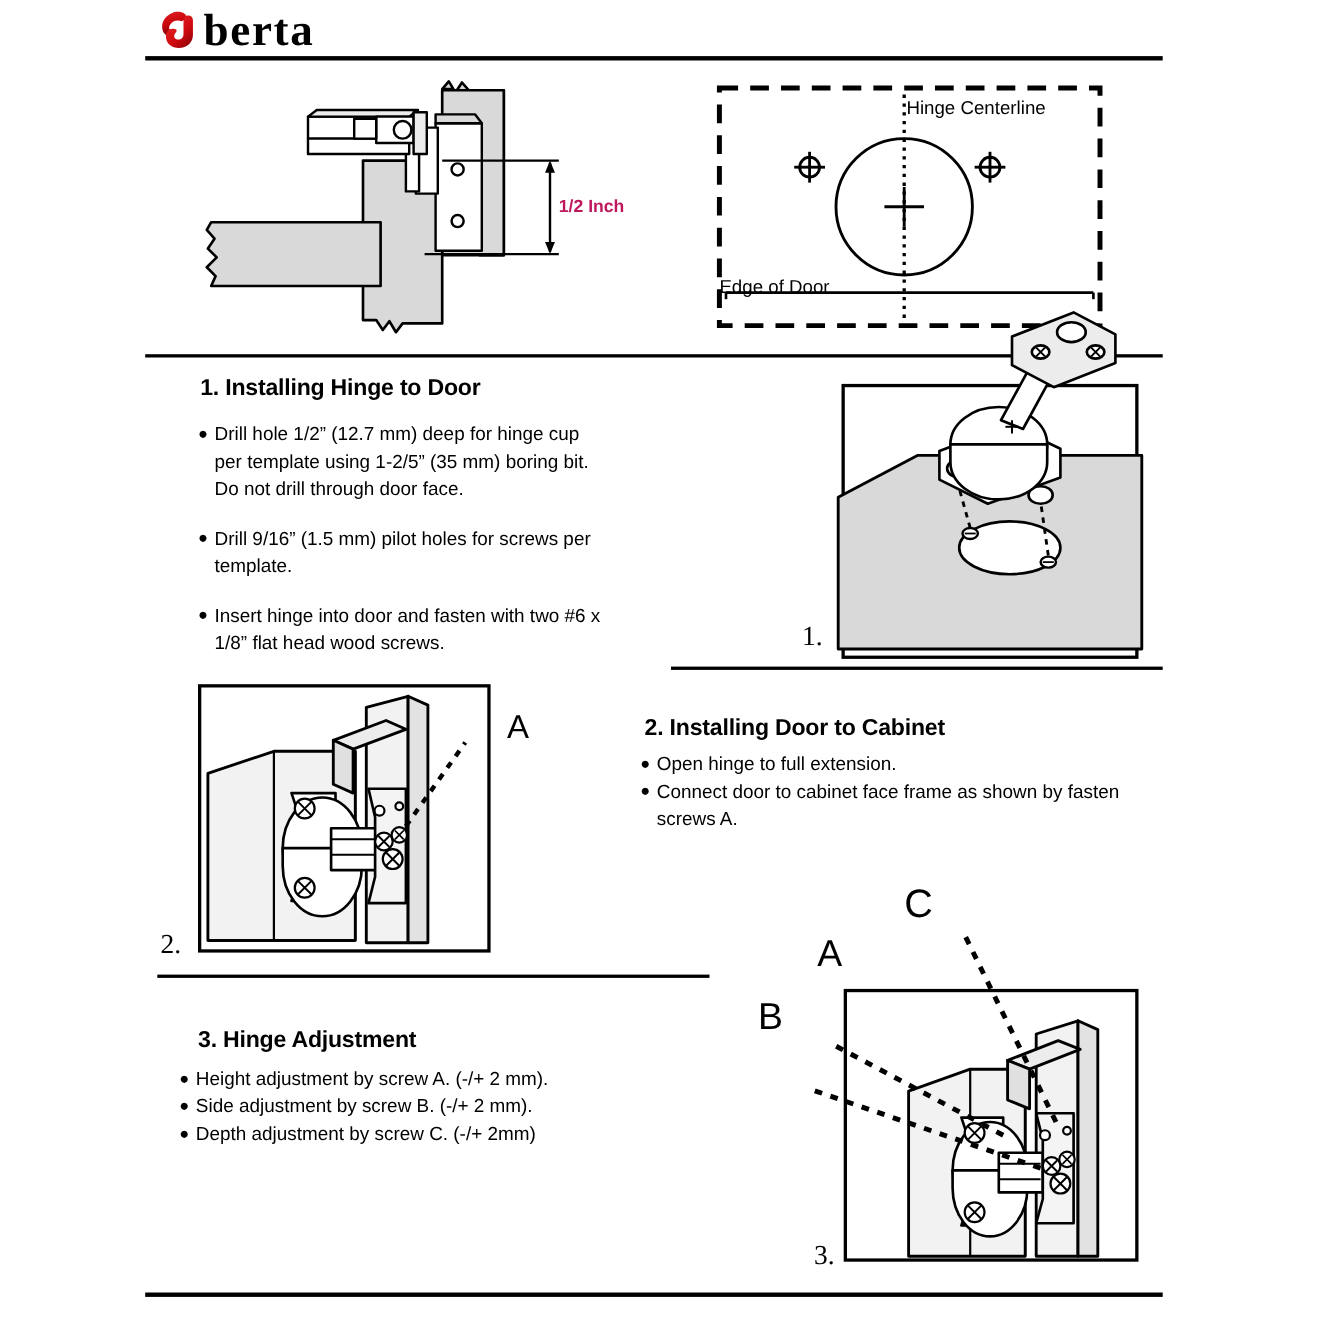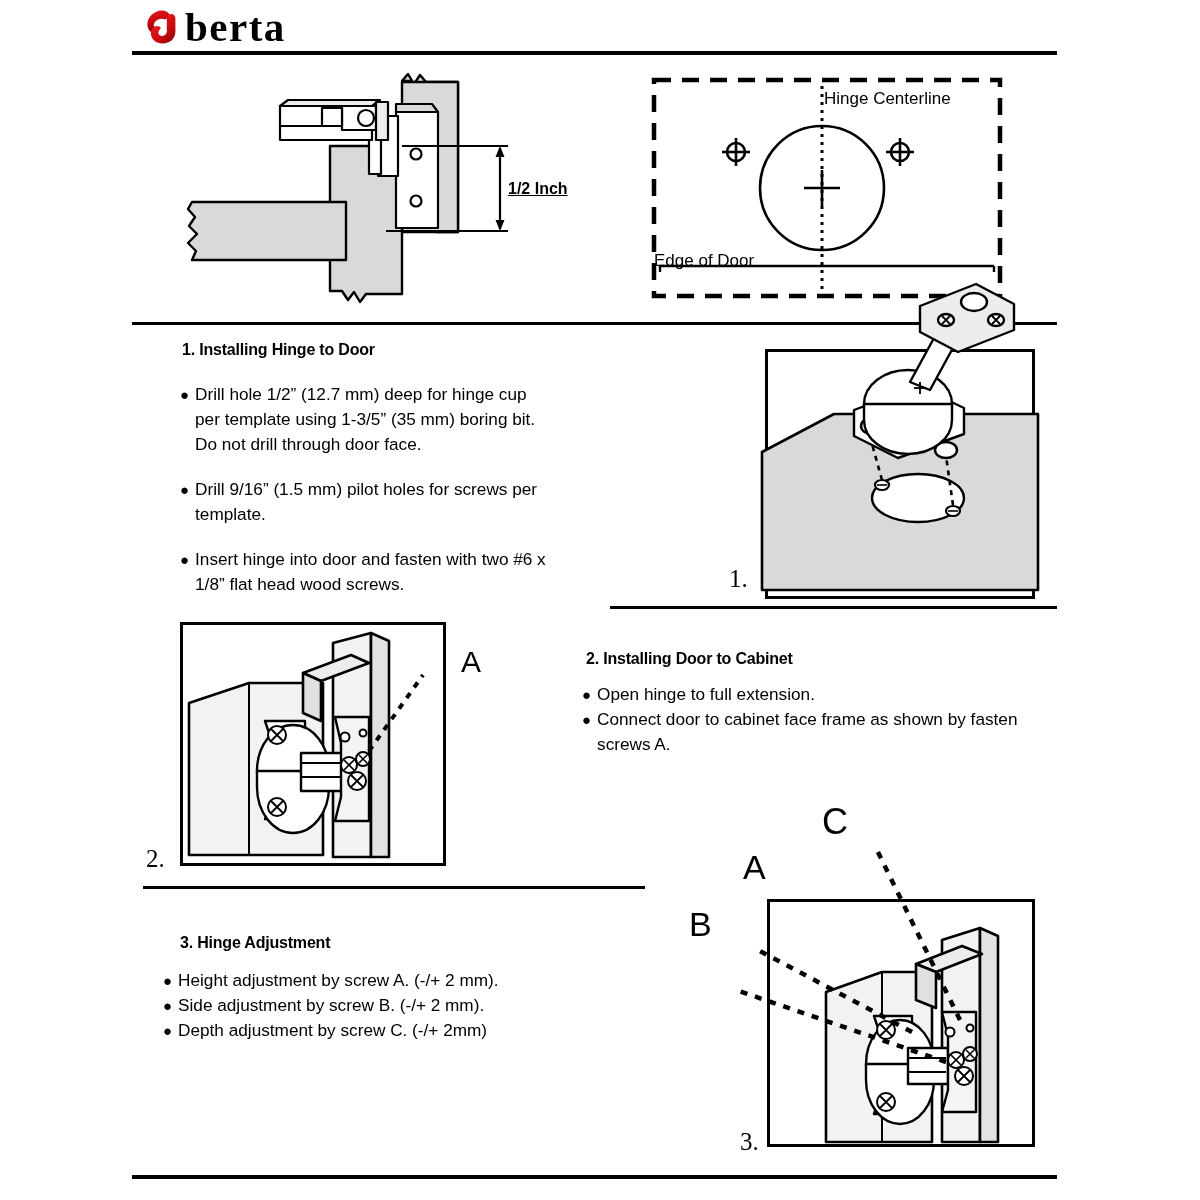--- a/index.html
+++ b/index.html
@@ -7,21 +7,21 @@
        font-family:"Liberation Sans","DejaVu Sans",sans-serif;color:#000;}
   .abs{position:absolute;}
   
   #logo-wrap{position:absolute;left:143px;top:4px;height:46px;display:flex;align-items:center;}
   #logo-mark{width:40px;height:40px;position:relative;margin-right:2px;}
   #logo-text{font-family:"Liberation Serif","DejaVu Serif",serif;font-weight:700;
              font-size:41px;letter-spacing:1.5px;line-height:40px;}
   
   .rule{position:absolute;background:#000;}
   
-  .step-title{font-weight:700;font-size:16px;letter-spacing:-0.2px;}
+  .step-title{font-weight:700;font-size:21px;letter-spacing:-0.2px;}
   .body-txt{font-size:17.2px;line-height:25px;}
   .bullet-row{display:flex;align-items:flex-start;}
   .bullet-dot{flex:0 0 auto;margin-right:6px;line-height:25px;font-size:15px;}
   .bullet-txt{flex:1 1 auto;}
   .fig-label{font-family:"Liberation Serif","DejaVu Serif",serif;font-size:25px;}
   .callout{font-family:"Liberation Sans","DejaVu Sans",sans-serif;font-weight:400;font-size:30px;}
   .dim-label{font-size:16px;font-weight:600;}
   .tmpl-label{font-size:17px;}
   .figbox{position:absolute;border:3px solid #000;background:#fff;box-sizing:border-box;}
   svg{display:block;overflow:visible;}
@@ -97,21 +97,21 @@
     <circle cx="246" cy="133" r="5.5" fill="#fff" stroke="#000" stroke-width="2.2"></circle>
 
     <line x1="232" y1="78" x2="338" y2="78" stroke="#000" stroke-width="2"></line>
     <line x1="216" y1="163" x2="338" y2="163" stroke="#000" stroke-width="2"></line>
 
     <line x1="330" y1="80" x2="330" y2="161" stroke="#000" stroke-width="2.2"></line>
     <path d="M330 78 L325.5 89 L334.5 89 Z" fill="#000"></path>
     <path d="M330 163 L325.5 152 L334.5 152 Z" fill="#000"></path>
   </svg>
 </div>
-<div class="abs dim-label" style="left:508px;top:180px;color:#000000;text-decoration:underline;">1/2 Inch</div>
+<div class="abs dim-label" style="left:508px;top:180px;color:#be185d;">1/2 Inch</div>
 
 <div class="abs" style="left:650px;top:76px;width:360px;height:228px;">
   <svg width="360" height="228" viewBox="0 0 360 228">
 
     <rect x="4" y="4" width="346" height="216" fill="none" stroke="#000" stroke-width="4.5" stroke-dasharray="17,11"></rect>
 
     <line x1="172" y1="10" x2="172" y2="216" stroke="#000" stroke-width="3" stroke-dasharray="3,5"></line>
 
     <circle cx="172" cy="112" r="62" fill="none" stroke="#000" stroke-width="2.6"></circle>
 
@@ -132,21 +132,21 @@
   </svg>
 </div>
 <div class="abs tmpl-label" style="left:824px;top:89px;">Hinge Centerline</div>
 <div class="abs tmpl-label" style="left:654px;top:251px;">Edge of Door</div>
 
 <div class="abs step-title" style="left:182px;top:341px;">1. Installing Hinge to Door</div>
 
 <div class="abs body-txt" style="left:180px;top:382px;width:370px;">
   <div class="bullet-row" style="margin-bottom:20px;">
     <span class="bullet-dot">●</span>
-    <span class="bullet-txt">Drill hole 1/2” (12.7 mm) deep for hinge cup per template using 1-3/5” (35 mm) boring bit. Do not drill through door face.</span>
+    <span class="bullet-txt">Drill hole 1/2” (12.7 mm) deep for hinge cup per template using 1-2/5” (35 mm) boring bit. Do not drill through door face.</span>
   </div>
   <div class="bullet-row" style="margin-bottom:20px;">
     <span class="bullet-dot">●</span>
     <span class="bullet-txt">Drill 9/16” (1.5 mm) pilot holes for screws per template.</span>
   </div>
   <div class="bullet-row">
     <span class="bullet-dot">●</span>
     <span class="bullet-txt">Insert hinge into door and fasten with two #6 x 1/8” flat head wood screws.</span>
   </div>
 </div>

